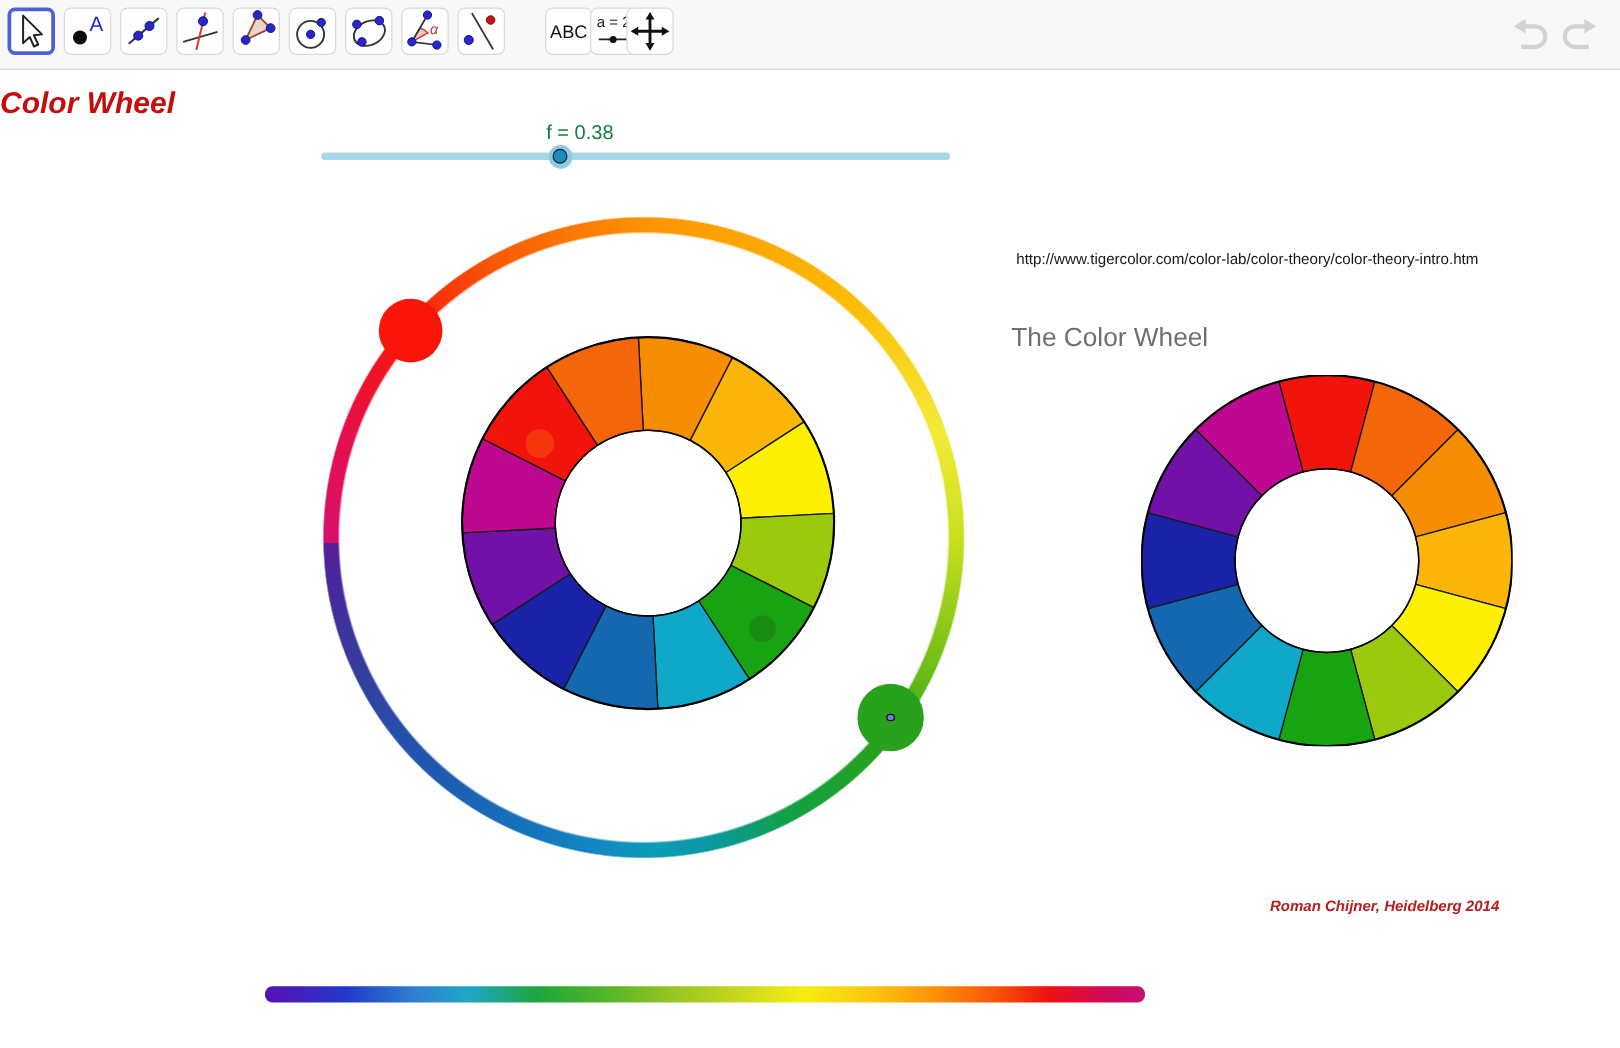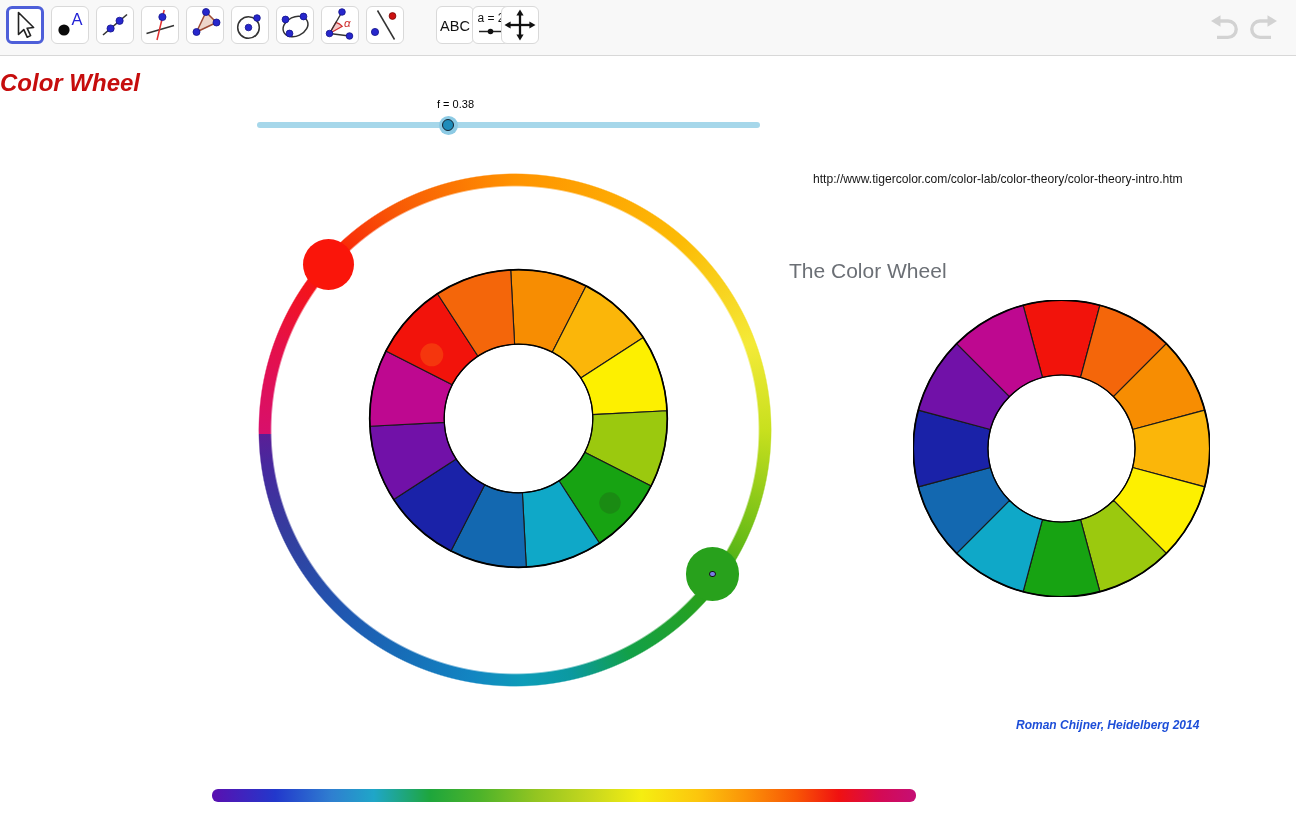--- a/index.html
+++ b/index.html
@@ -107,21 +107,21 @@
     <polygon points="2,7 11.5,1.2 11.5,12.8" fill="#d2d2d2"></polygon>
   </svg>
   <svg class="abs" style="left:1245px; top:14px" width="34" height="28" viewBox="0 0 34 28">
     <path d="M24,7 L15,7 A8.2,8.2 0 0 0 15,23.4 L26,23.4" fill="none" stroke="#d2d2d2" stroke-width="3.4"></path>
     <polygon points="32,7 22.5,1.2 22.5,12.8" fill="#d2d2d2"></polygon>
   </svg>
 </div>
 
 <div class="abs" style="left:0px; top:69px; width:1148px; font-size:24px; font-weight:bold; font-style:italic; color:#c60d0d;">Color Wheel</div>
 
-<div class="abs" style="left:437px; top:98px; font-size:11px; color:#000000;">f = 0.38</div>
+<div class="abs" style="left:437px; top:98px; font-size:16px; color:#15803d;">f = 0.38</div>
 <div class="abs" style="left:257px; top:122px; width:503px; height:6px; border-radius:3px; background:#a6d7ea;"></div>
 <div class="abs" style="left:438.5px; top:115.5px; width:19px; height:19px; border-radius:50%; background:#8ccae4;"></div>
 <div class="abs" style="left:442px; top:119px; width:12px; height:12px; border-radius:50%; background:#1e8cba; border:1px solid #14222e; box-sizing:border-box;"></div>
 
 <div class="abs" style="left:258px; top:172.5px; width:514px; height:514px; border-radius:50%;
   background: conic-gradient(from 0deg,
     #ff9300 0deg, #fcbc06 42deg, #f4ea38 70deg, #c8e01e 90deg, #6cbd16 115deg,
     #28a11c 132deg, #12a048 153deg, #0b99a0 167deg, #0d9cb8 178deg, #1285c2 190deg,
     #166fb8 205deg, #2155b0 225deg, #333e9e 245deg, #47289e 262deg, #5a1f96 269deg,
     #d8106c 269deg, #e51049 290deg, #f9150a 310deg, #f85a05 332deg, #ff9300 360deg);
@@ -161,21 +161,21 @@
 <path d="M186.88,291.75 A148.3,148.3 0 0 1 110.12,291.75 L129.48,219.50 A73.5,73.5 0 0 0 167.52,219.50 Z" fill="#17A312" stroke="#1a1a1a" stroke-width="1.1" stroke-linejoin="round"></path>
 <path d="M110.12,291.75 A148.3,148.3 0 0 1 43.64,253.36 L96.53,200.47 A73.5,73.5 0 0 0 129.48,219.50 Z" fill="#0FA8C8" stroke="#1a1a1a" stroke-width="1.1" stroke-linejoin="round"></path>
 <path d="M43.64,253.36 A148.3,148.3 0 0 1 5.25,186.88 L77.50,167.52 A73.5,73.5 0 0 0 96.53,200.47 Z" fill="#1368B0" stroke="#1a1a1a" stroke-width="1.1" stroke-linejoin="round"></path>
 <path d="M5.25,186.88 A148.3,148.3 0 0 1 5.25,110.12 L77.50,129.48 A73.5,73.5 0 0 0 77.50,167.52 Z" fill="#1A22A8" stroke="#1a1a1a" stroke-width="1.1" stroke-linejoin="round"></path>
 <path d="M5.25,110.12 A148.3,148.3 0 0 1 43.64,43.64 L96.53,96.53 A73.5,73.5 0 0 0 77.50,129.48 Z" fill="#7111A8" stroke="#1a1a1a" stroke-width="1.1" stroke-linejoin="round"></path>
 <path d="M43.64,43.64 A148.3,148.3 0 0 1 110.12,5.25 L129.48,77.50 A73.5,73.5 0 0 0 96.53,96.53 Z" fill="#BE0890" stroke="#1a1a1a" stroke-width="1.1" stroke-linejoin="round"></path>
 <circle cx="148.5" cy="148.5" r="148.3" fill="none" stroke="#000" stroke-width="1.7"></circle>
 <circle cx="148.5" cy="148.5" r="73.5" fill="none" stroke="#000" stroke-width="1.2"></circle>
 </svg>
 
-<div class="abs" style="left:813px; top:172px; font-size:12.1px; color:#161616;">http://www.tigercolor.com/color-lab/color-theory/color-theory-intro.htm</div>
-<div class="abs" style="left:789px; top:259px; font-size:21px; color:#6b6f75;">The Color Wheel</div>
-<div class="abs" style="left:1016px; top:718px; font-size:12px; font-weight:bold; font-style:italic; color:#1d4ed8;">Roman Chijner, Heidelberg 2014</div>
+<div class="abs" style="left:813px; top:200px; font-size:12.1px; color:#161616;">http://www.tigercolor.com/color-lab/color-theory/color-theory-intro.htm</div>
+<div class="abs" style="left:809px; top:259px; font-size:21px; color:#6b6f75;">The Color Wheel</div>
+<div class="abs" style="left:1016px; top:718px; font-size:12px; font-weight:bold; font-style:italic; color:#b91c1c;">Roman Chijner, Heidelberg 2014</div>
 
 <div class="abs" style="left:212px; top:789px; width:704px; height:13px; border-radius:6px;
   background: linear-gradient(to right,
     #5a10b0 0%, #2238cc 9%, #2f7fd0 17%, #1fa6c8 23%, #1ea63c 31%, #4db32a 38%,
     #93c521 46%, #c8d81e 54%, #f5ee11 61%, #fcc60d 69%, #fb9208 76%, #f85505 83%,
     #f01111 89%, #d40a55 95%, #c50f75 100%);"></div>
 
 </body></html>

